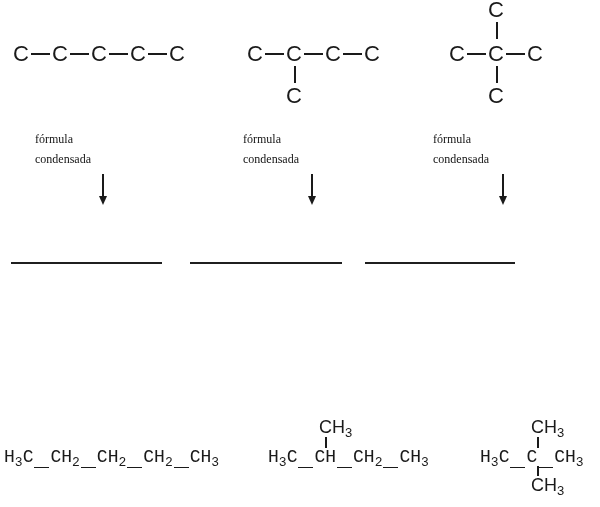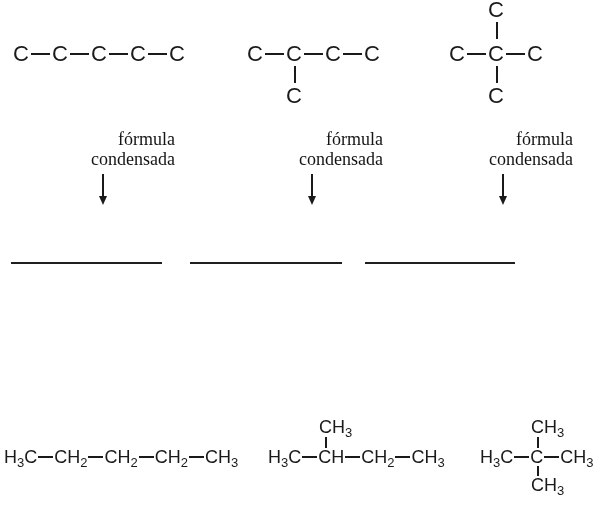--- a/index.html
+++ b/index.html
@@ -13,36 +13,36 @@
     font-family:"Liberation Sans",sans-serif;font-size:22px;
   }
   .atom{display:inline-block;width:16px;text-align:center;}
   .bond-h{width:19px;height:1.5px;background:#1a1a1a;margin:0 2px;}
   .bond-v{position:absolute;width:1.5px;background:#1a1a1a;}
   .branch-atom{
     position:absolute;width:16px;text-align:center;font-size:22px;line-height:20px;height:20px;
   }
   
   .label{
-    position:absolute;width:140px;text-align:right;
-    font-family:"Liberation Serif",serif;font-size:18px;line-height:20px;color:#141414;
+    position:absolute;width:140px;text-align:left;
+    font-family:"Liberation Serif",serif;font-size:12px;line-height:20px;color:#141414;
   }
   .arrow{position:absolute;width:12px;}
   .arrow-line{width:1.5px;height:22px;background:#1a1a1a;margin:0 auto;}
   .arrow-head{
     width:0;height:0;margin:0 auto;
     border-left:4px solid transparent;border-right:4px solid transparent;
     border-top:9px solid #1a1a1a;
   }
   
   .answer-line{position:absolute;top:262px;height:2px;background:#1f1f1f;}
   
   .formula-row{
-    position:absolute;display:flex;align-items:center;height:22px;line-height:22px;
-    font-size:18px;white-space:nowrap;
+    position:absolute;display:flex;align-items:flex-end;height:22px;line-height:22px;
+    font-size:18px;white-space:nowrap;font-family:Liberation Mono, monospace;
   }
   .grp{white-space:nowrap;}
   .grp sub{font-size:13px;vertical-align:-4px;line-height:0;}
   .bond-f{width:15px;height:1.5px;background:#1a1a1a;margin:0 1px;}
   .branch-grp{
     position:absolute;height:22px;line-height:22px;font-size:18px;white-space:nowrap;
   }
   .bond-fv{position:absolute;width:1.5px;background:#1a1a1a;}
 </style>
 </head>

